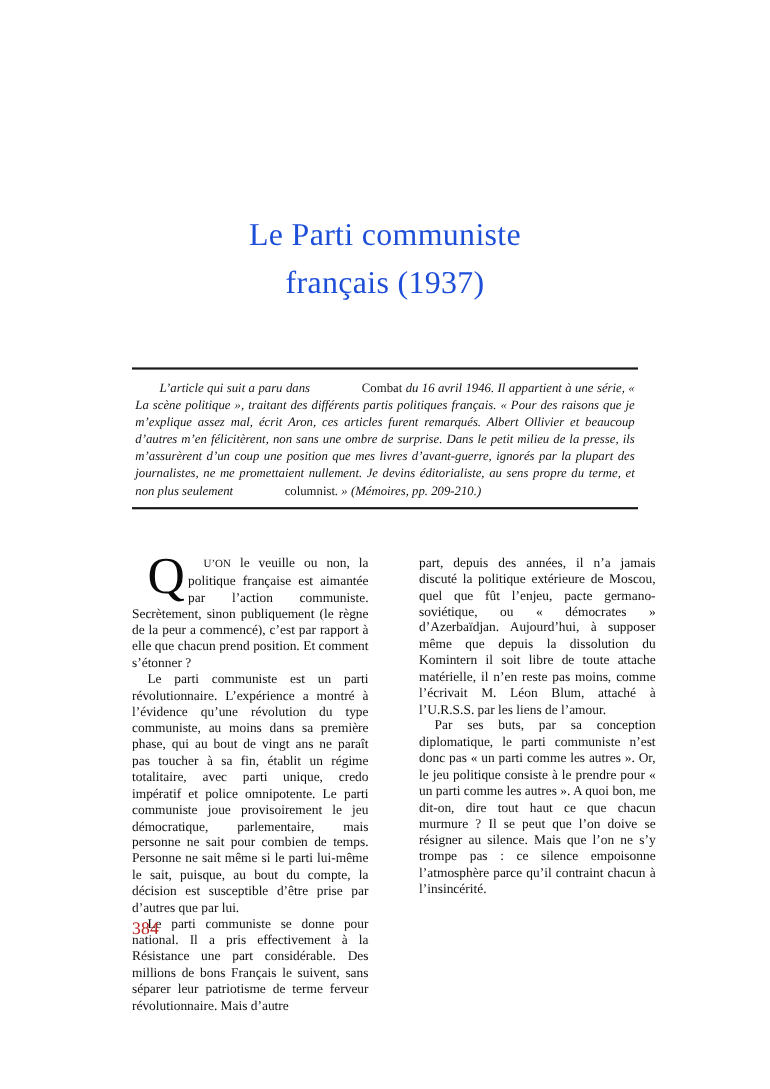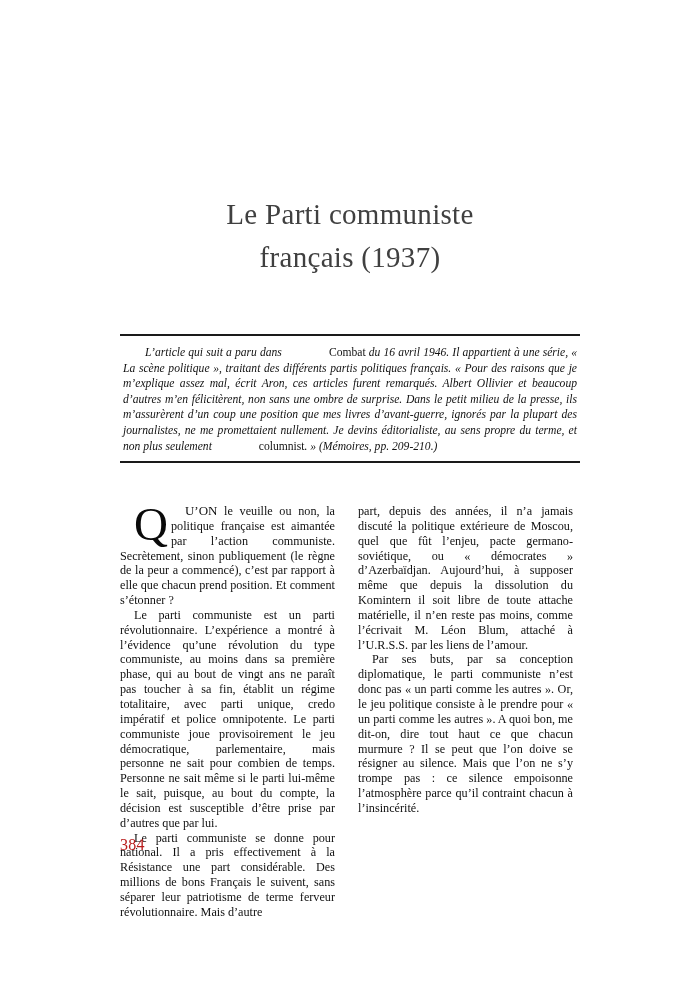--- a/index.html
+++ b/index.html
@@ -30,21 +30,21 @@
     left: 120px;
     top: 193px;
     width: 460px;
     text-align: center;
   }
   .title-line {
     font-size: 29px;
     line-height: 43px;
     letter-spacing: 0.3px;
     font-weight: normal;
-    color: #404040;
+    color: #1d4ed8;
     white-space: nowrap;
   }
 
   
   .epigraph-wrap {
     position: absolute;
     left: 120px;
     top: 334px;
     width: 460px;
   }
@@ -79,21 +79,21 @@
   .col {
     position: absolute;
     top: 0;
     width: 215px;
     font-size: 12.2px;
     line-height: 14.85px;
     text-align: justify;
     color: #101010;
   }
   .col-left  { left: 0px; }
-  .col-right { left: 238px; }
+  .col-right { left: 261px; }
 
   .col p {
     margin: 0;
     text-indent: 14px;
   }
   .col p.noindent { text-indent: 0; }
 
   
   .dropcap-para {
     position: relative;
@@ -103,21 +103,21 @@
     float: left;
     font-size: 47px;
     line-height: 38px;
     padding: 1px 2px 0 0;
     margin-right: 1px;
     font-weight: normal;
     color: #0a0a0a;
   }
   .smallcaps {
     font-variant: small-caps;
-    font-size: 13px;
+    font-size: 10px;
   }
 
   
   .folio {
     position: absolute;
     left: 120px;
     top: 836px;
     font-size: 16px;
     color: #b91c1c;
     letter-spacing: 0.2px;

